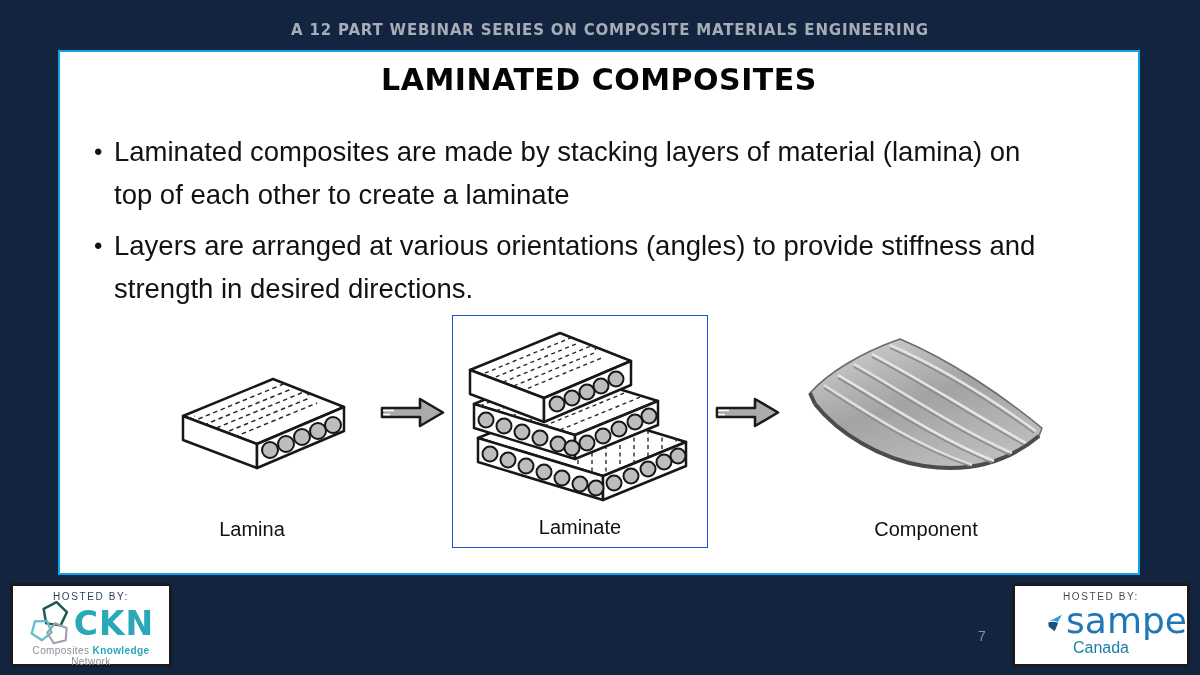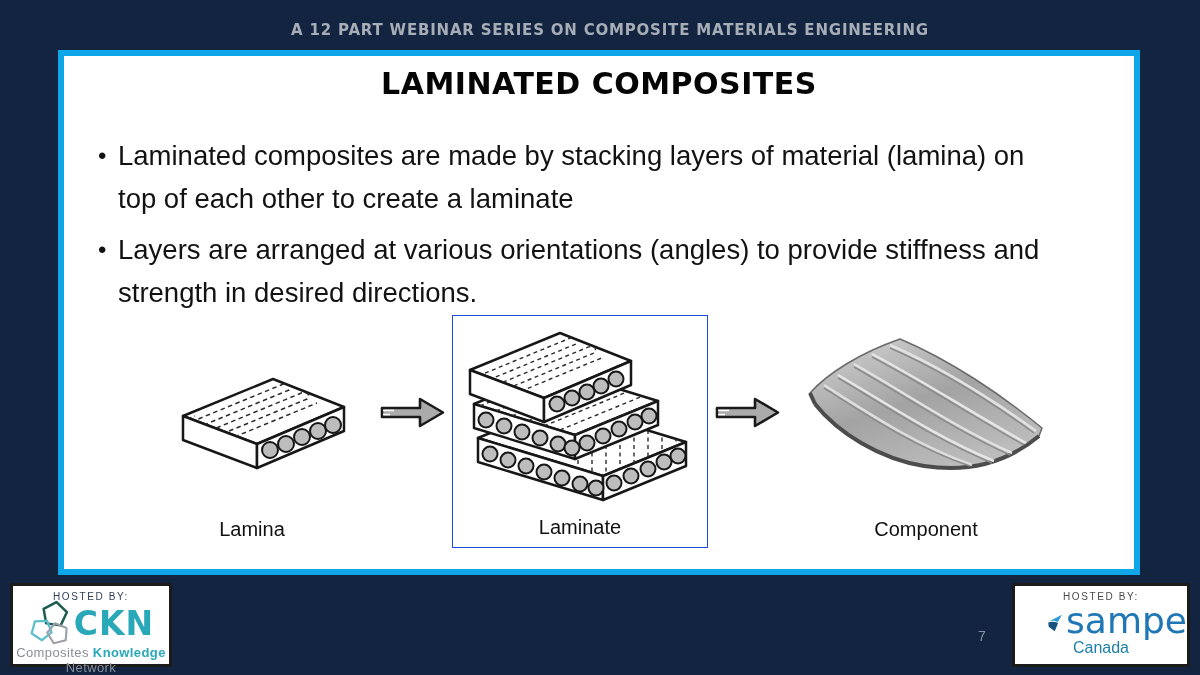--- a/index.html
+++ b/index.html
@@ -5,21 +5,21 @@
   html,body{margin:0;padding:0;}
   body{width:1200px;height:675px;overflow:hidden;background:#122440;
        font-family:"Liberation Sans",sans-serif;}
   .page{position:relative;width:1200px;height:675px;background:#122440;}
 
   .series-header{position:absolute;top:21px;left:0;width:100%;text-align:center;
     color:#a7adb6;font-size:15px;font-weight:bold;letter-spacing:0.8px;
     font-family:"DejaVu Sans",sans-serif;padding-left:10px;}
 
   .slide{position:absolute;left:58px;top:50px;width:1082px;height:525px;
-    background:#ffffff;border:6px solid #0ea5e9;box-sizing:border-box;}
+    background:#ffffff;border:2px solid #0ea5e9;box-sizing:border-box;}
 
   .slide-title{position:absolute;top:10px;left:0;width:100%;margin:0;text-align:center;
     font-family:"DejaVu Sans",sans-serif;font-weight:bold;font-size:30px;
     letter-spacing:0.5px;color:#050505;}
 
   .bullets{position:absolute;left:34px;top:78px;width:950px;margin:0;padding:0;
     list-style:none;}
   .bullets li{display:flex;margin:0 0 8px 0;font-size:27.5px;line-height:43px;
     color:#121212;}
   .bullets .dot{width:20px;flex:0 0 20px;font-size:24px;}
@@ -39,21 +39,21 @@
   .logo-box{position:absolute;top:583px;background:#fff;border:3px solid #1b1b1b;
     box-sizing:border-box;text-align:center;}
   .logo-box.ckn{left:10px;width:162px;height:84px;}
   .logo-box.sampe{left:1012px;width:178px;height:84px;}
   .hosted{margin-top:5px;font-size:10px;font-weight:normal;letter-spacing:1.6px;}
   .ckn .hosted{color:#2e3f57;}
   .sampe .hosted{color:#4b4b4b;}
   .ckn-row{display:flex;align-items:center;justify-content:center;margin-top:1px;height:40px;}
   .ckn-name{font-family:"DejaVu Sans",sans-serif;font-weight:bold;font-size:33px;
     color:#29a8b8;letter-spacing:1px;line-height:1;}
-  .ckn-tagline{font-size:13px;letter-spacing:0.4px;color:#8a8f96;margin-top:2px;}
+  .ckn-tagline{font-size:10px;letter-spacing:0.4px;color:#8a8f96;margin-top:2px;}
   .ckn-tagline .kw{color:#29a8b8;font-weight:bold;}
   .sampe-row{display:flex;align-items:flex-start;justify-content:center;margin-top:0px;height:40px;padding-left:32px;}
   .sampe-name{font-family:"DejaVu Sans",sans-serif;font-size:36px;color:#1f77b5;
     line-height:38px;margin-left:2px;}
   .sampe-region{font-size:16px;color:#1c7fa8;text-align:center;margin-top:-3px;
     padding-left:0;}
 
   .page-number{position:absolute;left:962px;top:628px;width:40px;text-align:center;
     color:#8a93a3;font-size:14px;}
 </style>

